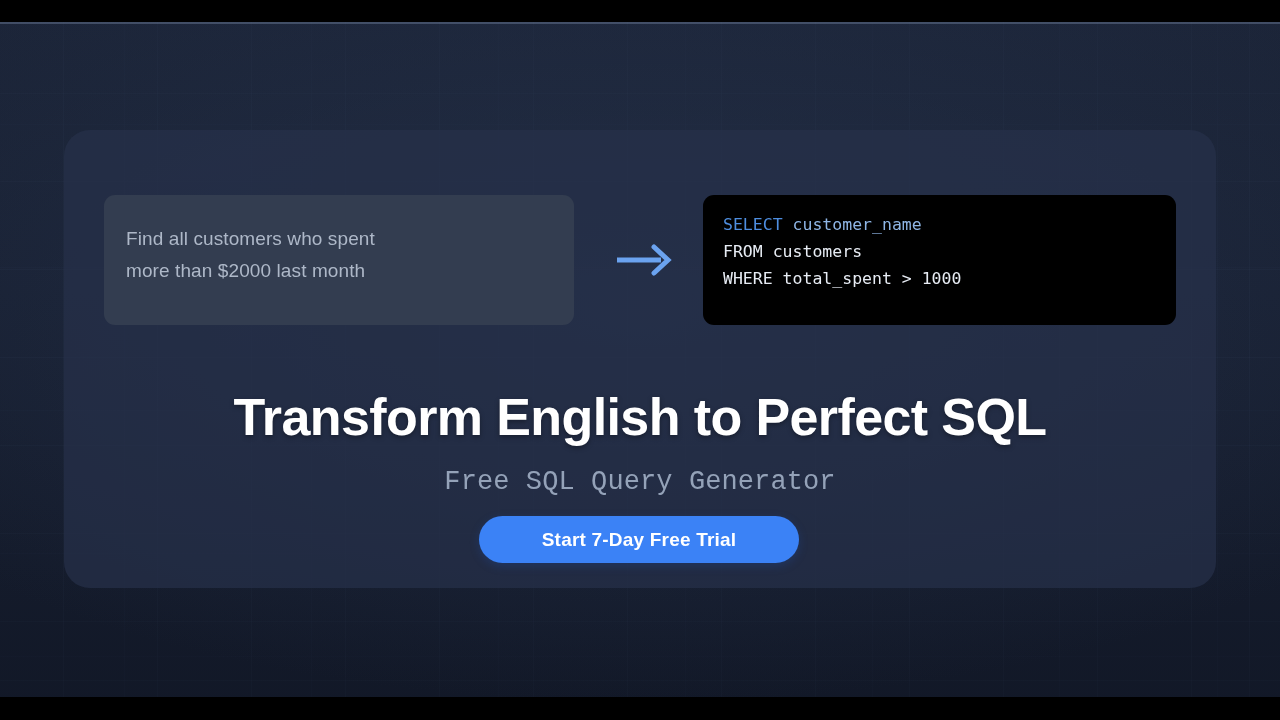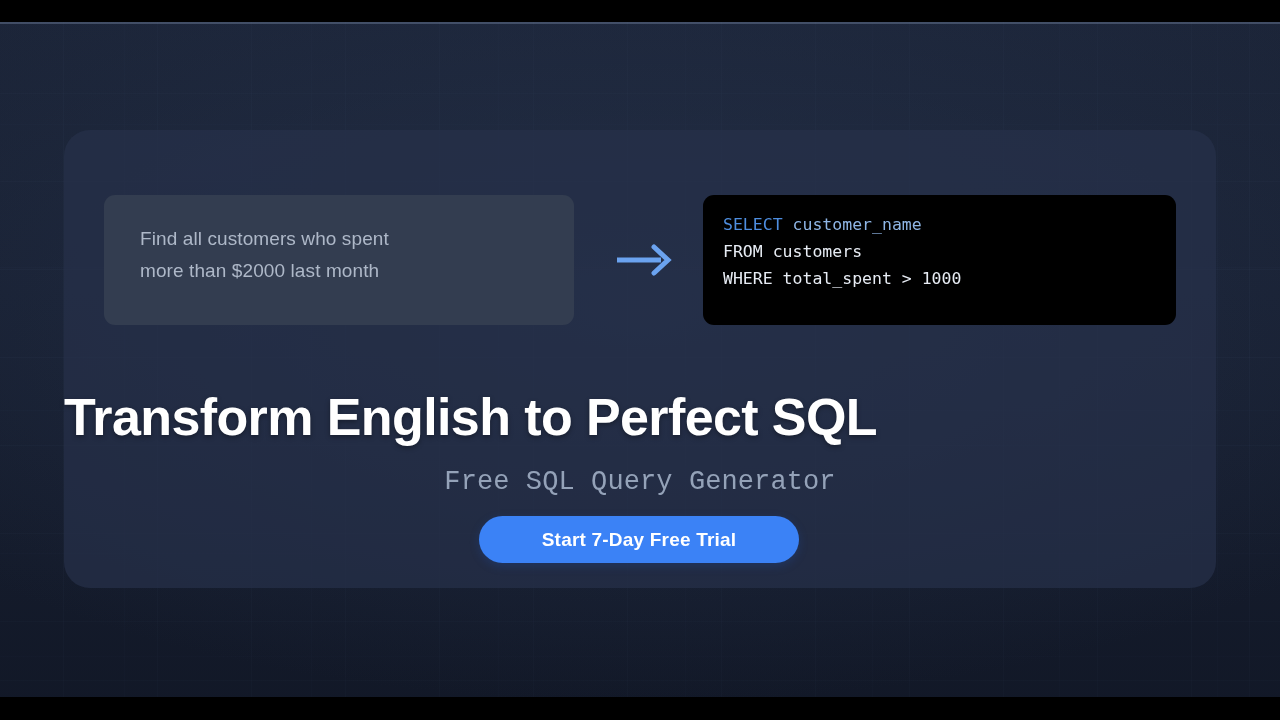--- a/index.html
+++ b/index.html
@@ -54,21 +54,21 @@
 
   
   #translation-row {
     position:absolute; left:40px; top:65px; width:1072px; height:130px;
   }
 
   #english-panel {
     position:absolute; left:0; top:0; width:470px; height:130px;
     background:#333d50;
     border-radius:11px;
-    padding:28px 0 0 36px;
+    padding:28px 0 0 22px;
   }
   .english-line {
     color:#aeb8c8;
     font-size:19px;
     line-height:32px;
     letter-spacing:0.1px;
     white-space:nowrap;
   }
 
   #arrow-icon {
@@ -88,21 +88,21 @@
     color:#e7ecf4;
     white-space:pre;
     letter-spacing:0px;
   }
   .kw-select  { color:#4e8ee0; }
   .col-name   { color:#8fb6e6; }
 
   
   #headline {
     position:absolute; left:0; top:258px; width:1152px;
-    text-align:left;
+    text-align:center;
     color:#ffffff;
     font-size:52px;
     font-weight:bold;
     letter-spacing:-0.6px;
     line-height:58px;
     font-stretch:condensed;
     text-shadow:0 2px 5px rgba(0,0,0,0.35);
   }
   #subheadline {
     position:absolute; left:0; top:337px; width:1152px;

